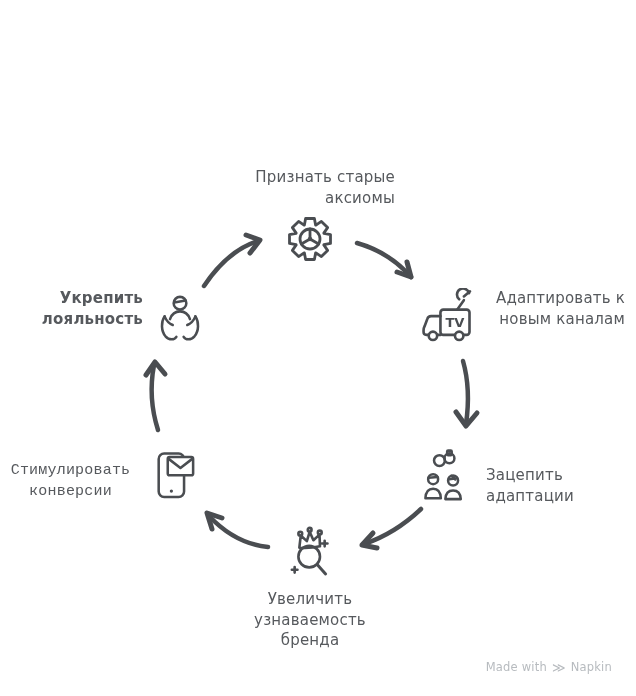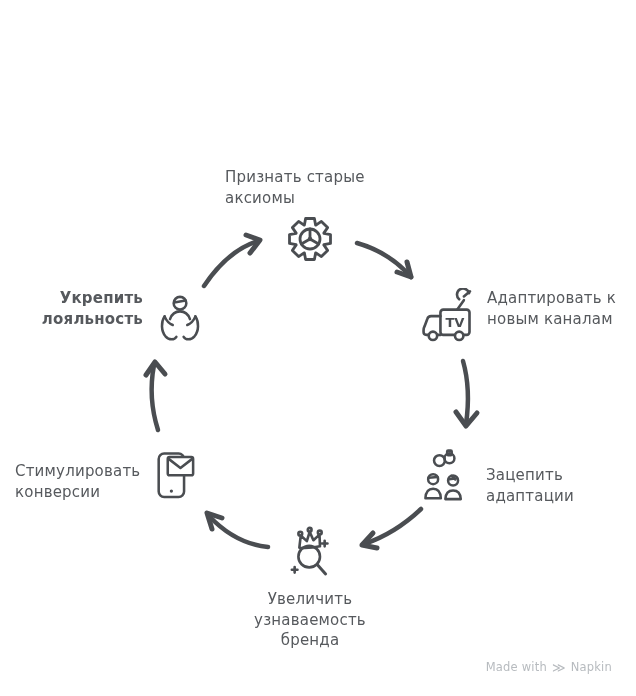--- a/index.html
+++ b/index.html
@@ -16,30 +16,30 @@
     overflow:hidden;color:var(--ink);
   }
   .diagram-title{
     position:absolute;top:50px;left:0;right:0;text-align:center;
     font-size:25px;font-weight:bold;letter-spacing:.3px;color:var(--title);
   }
   .node{position:absolute;}
   .node .label{
     font-size:15px;line-height:1.38;color:var(--label);letter-spacing:.2px;
   }
-  .label-top   {left:225px;top:167px;width:170px;text-align:left;}
+  .label-top   {left:225px;top:167px;width:170px;text-align:right;}
   .icon-top    {left:278px;top:207px;width:64px;height:64px;}
   .icon-right  {left:417px;top:288px;width:60px;height:60px;text-align:right;}
-  .label-right {left:487px;top:288px;width:138px;text-align:left;}
+  .label-right {left:487px;top:288px;width:138px;text-align:right;}
   .icon-br     {left:415px;top:447px;width:58px;height:58px;}
   .label-br    {left:486px;top:465px;width:112px;text-align:left;}
   .icon-bottom {left:282px;top:521px;width:60px;height:60px;}
   .label-bottom{left:235px;top:589px;width:150px;text-align:center;}
   .icon-left   {left:146px;top:448px;width:58px;height:58px;}
-  .label-left  {left:15px;top:461px;width:135px;text-align:left;}
+  .label-left  {left:3px;top:461px;width:135px;text-align:center;font-family:Liberation Mono, monospace;}
   .icon-ul     {left:151px;top:291px;width:58px;height:58px;}
   .label-ul    {left:38px;top:288px;width:105px;text-align:right;font-weight:bold;}
   .icon{position:absolute;display:block;}
   .icon svg{display:block;width:100%;height:100%;stroke:currentColor;fill:none;
     stroke-linecap:round;stroke-linejoin:round;}
   .arrows{position:absolute;left:0;top:0;width:636px;height:696px;
     stroke:var(--ink);fill:none;stroke-linecap:round;stroke-linejoin:round;}
   .watermark{
     position:absolute;right:24px;bottom:22px;display:flex;align-items:center;gap:5px;
     font-size:11.5px;color:var(--watermark);text-decoration:none;letter-spacing:.2px;

